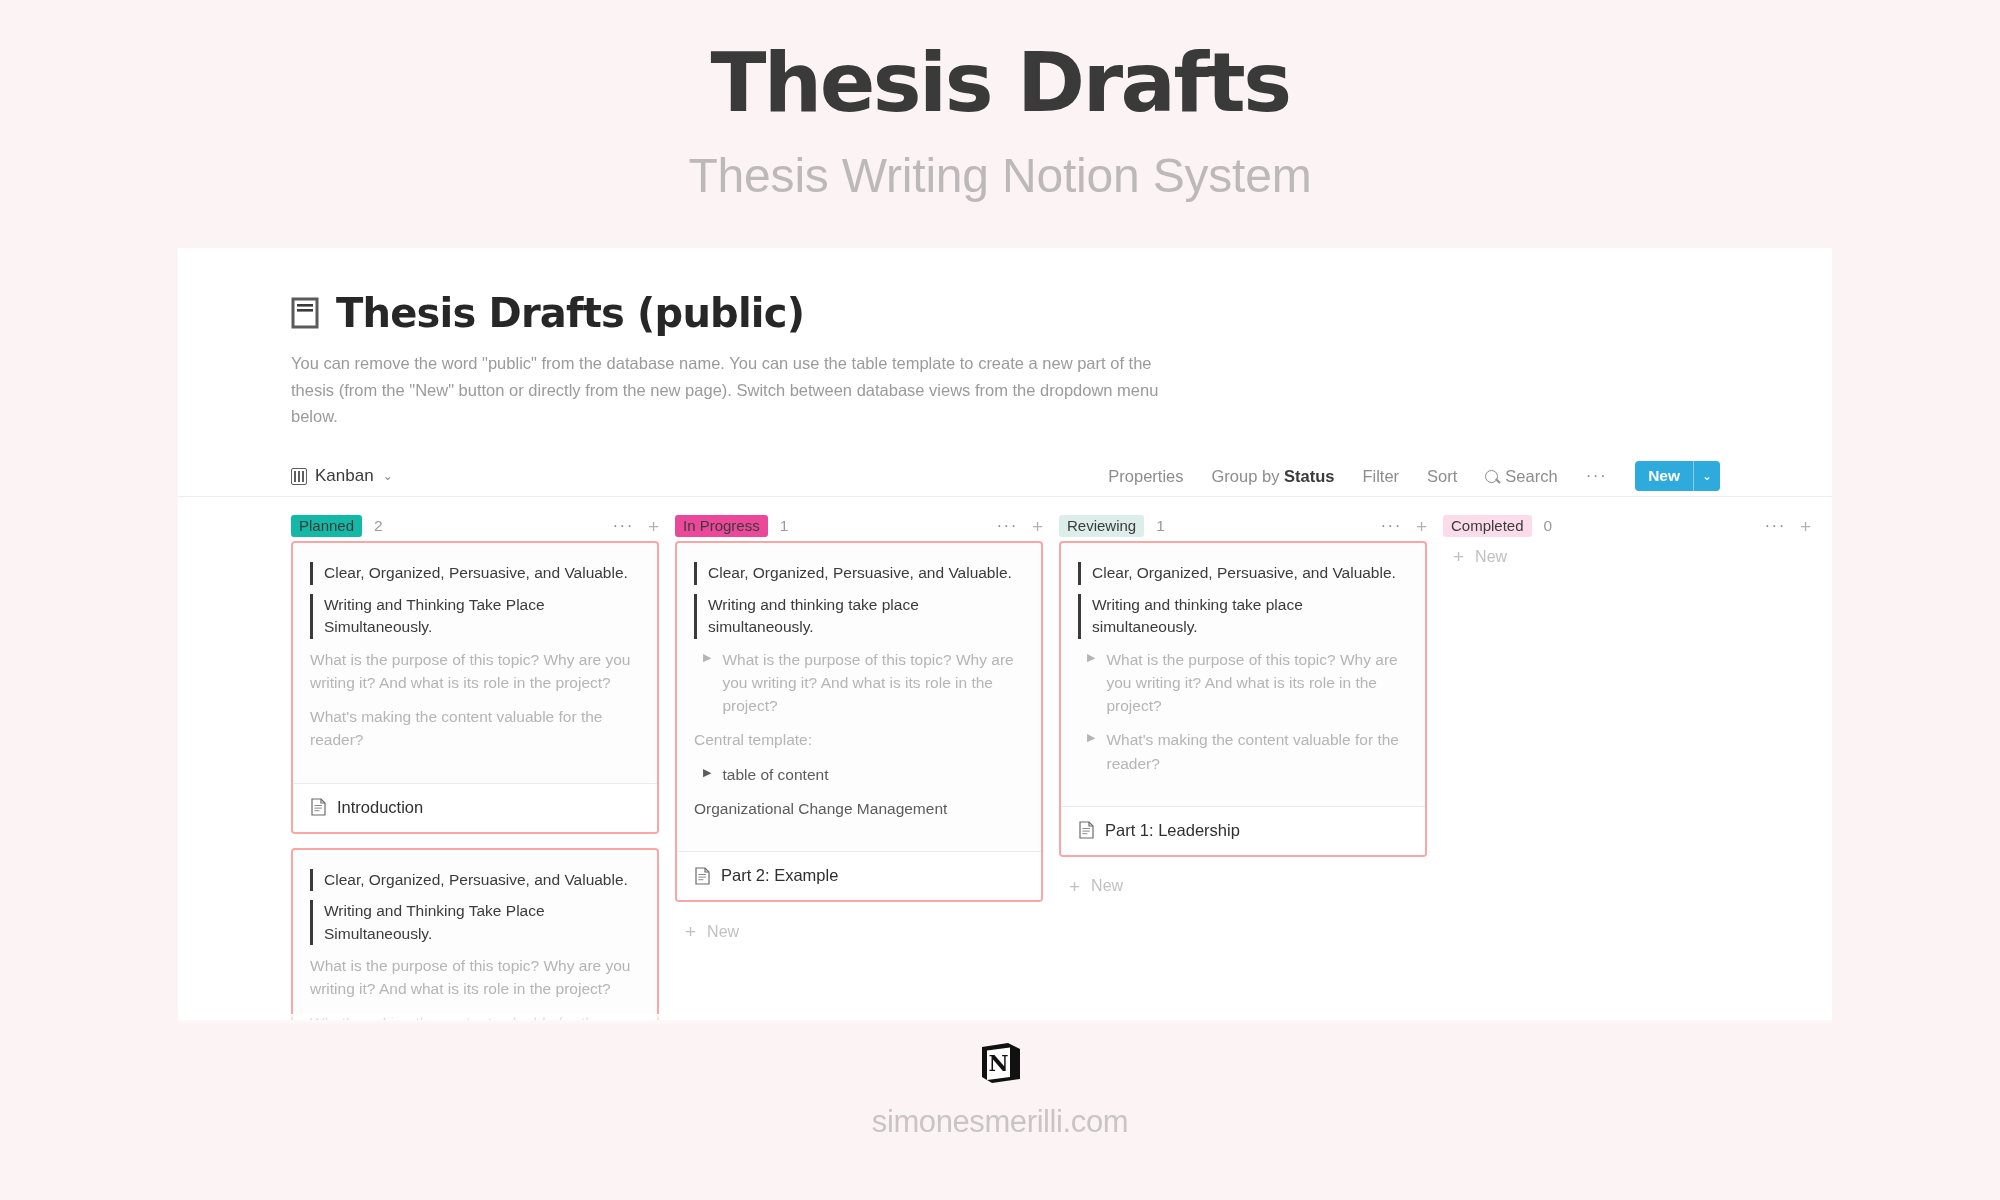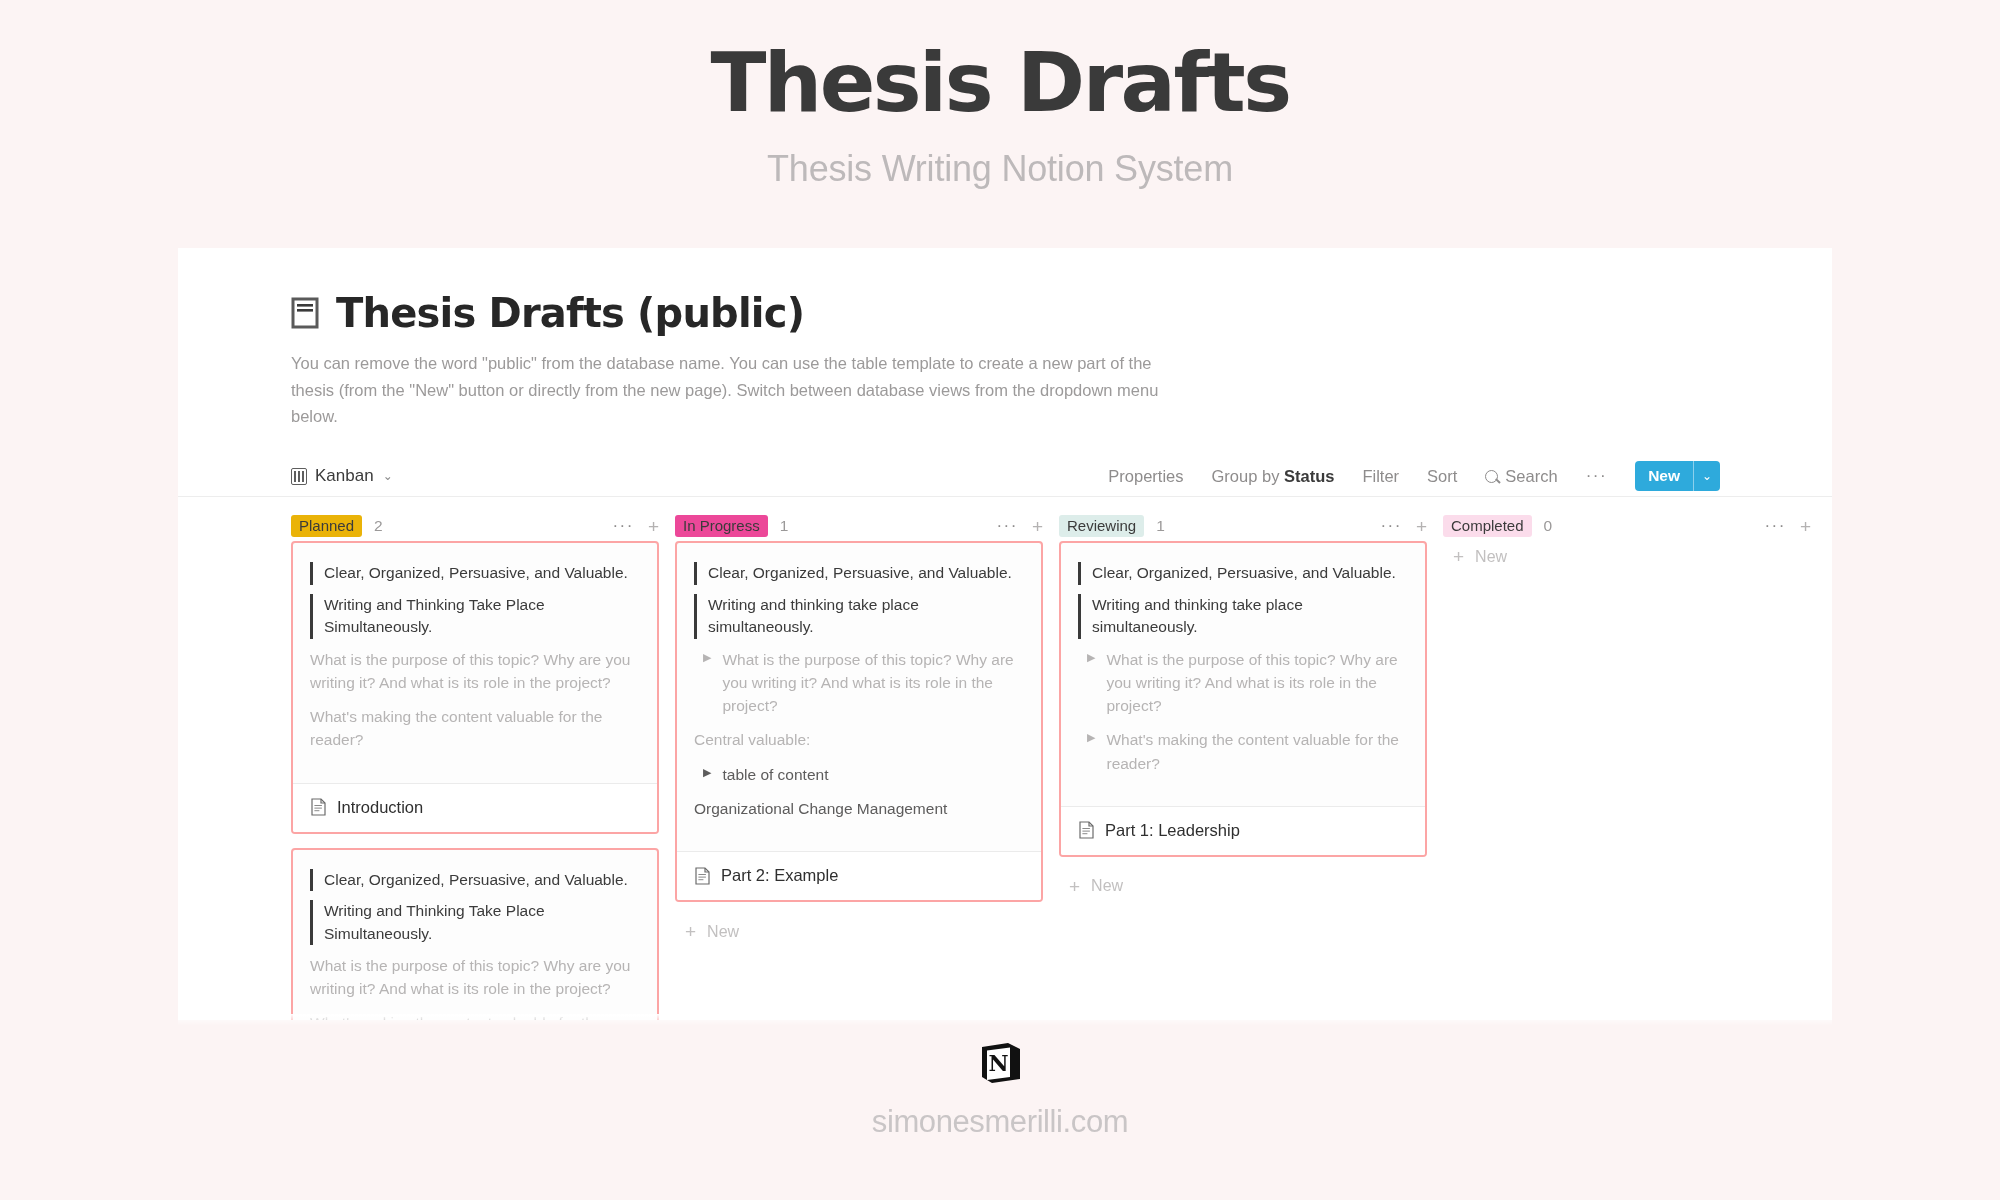--- a/index.html
+++ b/index.html
@@ -29,21 +29,21 @@
   .hero-title {
     font-family: "DejaVu Sans", sans-serif;
     font-weight: 700;
     font-size: 82px;
     letter-spacing: -2.5px;
     color: #3a3a3a;
     line-height: 1.05;
   }
   .hero-subtitle {
     margin-top: 22px;
-    font-size: 36px;
+    font-size: 48px;
     font-weight: 400;
     color: #bdb9ba;
     letter-spacing: -0.2px;
   }
 
   
   .panel {
     position: absolute;
     left: 178px;
     top: 248px;
@@ -317,21 +317,21 @@
           <span class="div"></span>
           <span class="car">⌄</span>
         </span>
       </div>
     </div>
     <div class="toolbar-rule"></div>
 
     <div class="board">
         <div class="column">
           <div class="col-head">
-            <span class="badge" style="background: #eab308; color: rgb(59, 59, 59);">Planned</span>
+            <span class="badge" style="background: #14b8a6; color: rgb(59, 59, 59);">Planned</span>
             <span class="count">2</span>
             <span class="col-actions">
               <span class="dots">···</span>
               <span class="plus">+</span>
             </span>
           </div>
           <div class="card">
             <div class="card-preview">
               <div class="quote">Clear, Organized, Persuasive, and Valuable.</div>
               <div class="quote">Writing and Thinking Take Place Simultaneously.</div>
@@ -370,21 +370,21 @@
             </span>
           </div>
           <div class="card">
             <div class="card-preview">
               <div class="quote">Clear, Organized, Persuasive, and Valuable.</div>
               <div class="quote">Writing and thinking take place simultaneously.</div>
               <div class="toggle">
                 <span class="tri">▶</span>
                 <span>What is the purpose of this topic? Why are you writing it? And what is its role in the project?</span>
               </div>
-              <div class="ptext">Central valuable:</div>
+              <div class="ptext">Central template:</div>
               <div class="toggle dark">
                 <span class="tri">▶</span>
                 <span>table of content</span>
               </div>
               <div class="ptext dark">Organizational Change Management</div>
             </div>
             <div class="card-footer">
               <span>
                 <svg class="page-icon" viewBox="0 0 15 18" aria-hidden="true">
                   <path d="M1 1 H10 L14 5 V17 H1 Z" fill="#ffffff" stroke="#6b6b6b" stroke-width="1.2"></path>

